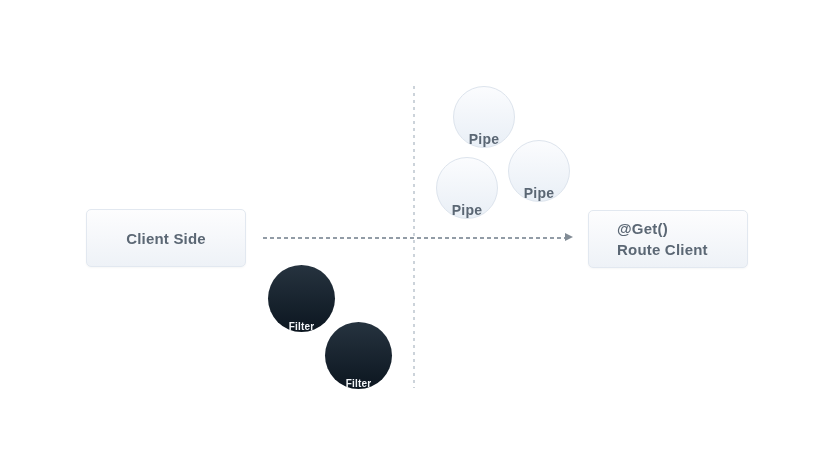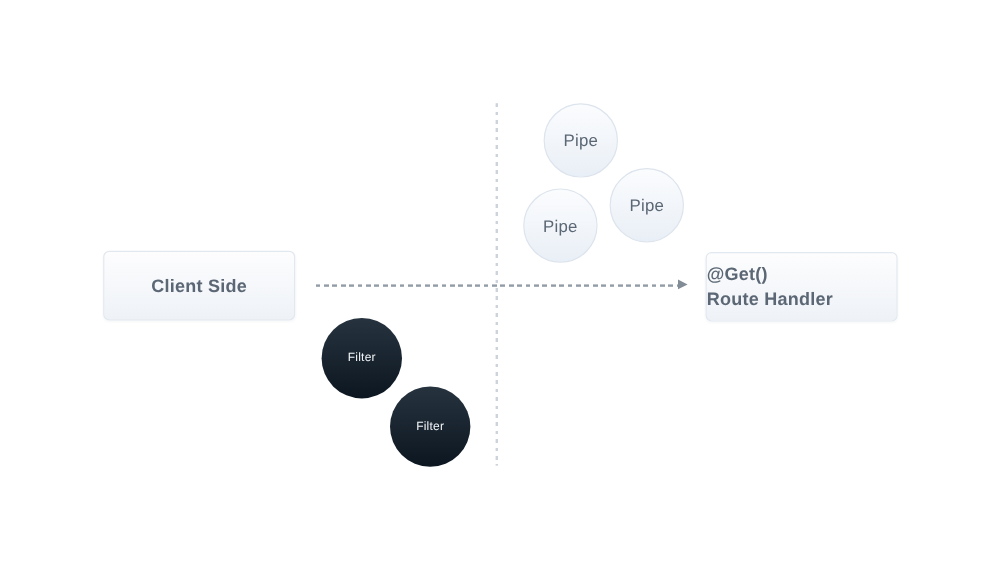--- a/index.html
+++ b/index.html
@@ -35,32 +35,33 @@
     display: flex;
     align-items: center;
     justify-content: center;
   }
   .node-route {
     left: 588px; top: 210px;
     width: 160px; height: 58px;
     display: flex;
     flex-direction: column;
     justify-content: center;
+    padding-left: 28px;
     line-height: 21px;
   }
 
   
   .circle {
     position: absolute;
     border-radius: 50%;
     display: flex;
-    align-items: center;
+    align-items: flex-end;
     justify-content: center;
     box-sizing: border-box;
-    font-weight: 400;
+    font-weight: 700;
   }
   .pipe {
     width: 62px; height: 62px;
     background: linear-gradient(180deg, #fbfcfe 0%, #e9eff6 100%);
     border: 1px solid #dde4ed;
     color: #5b6774;
     font-size: 14px;
     letter-spacing: 0.2px;
   }
   .pipe-1 { left: 453px; top: 86px; }
@@ -108,21 +109,21 @@
 
   <div class="h-arrow-line"></div>
   <div class="h-arrow-head"></div>
 
   <div class="node-box node-client">
     <span>Client Side</span>
   </div>
 
   <div class="node-box node-route">
     <span>@Get()</span>
-    <span>Route Handler</span>
+    <span>Route Client</span>
   </div>
 
   <div class="circle pipe pipe-1">
     <span>Pipe</span>
   </div>
   <div class="circle pipe pipe-2">
     <span>Pipe</span>
   </div>
   <div class="circle pipe pipe-3">
     <span>Pipe</span>

